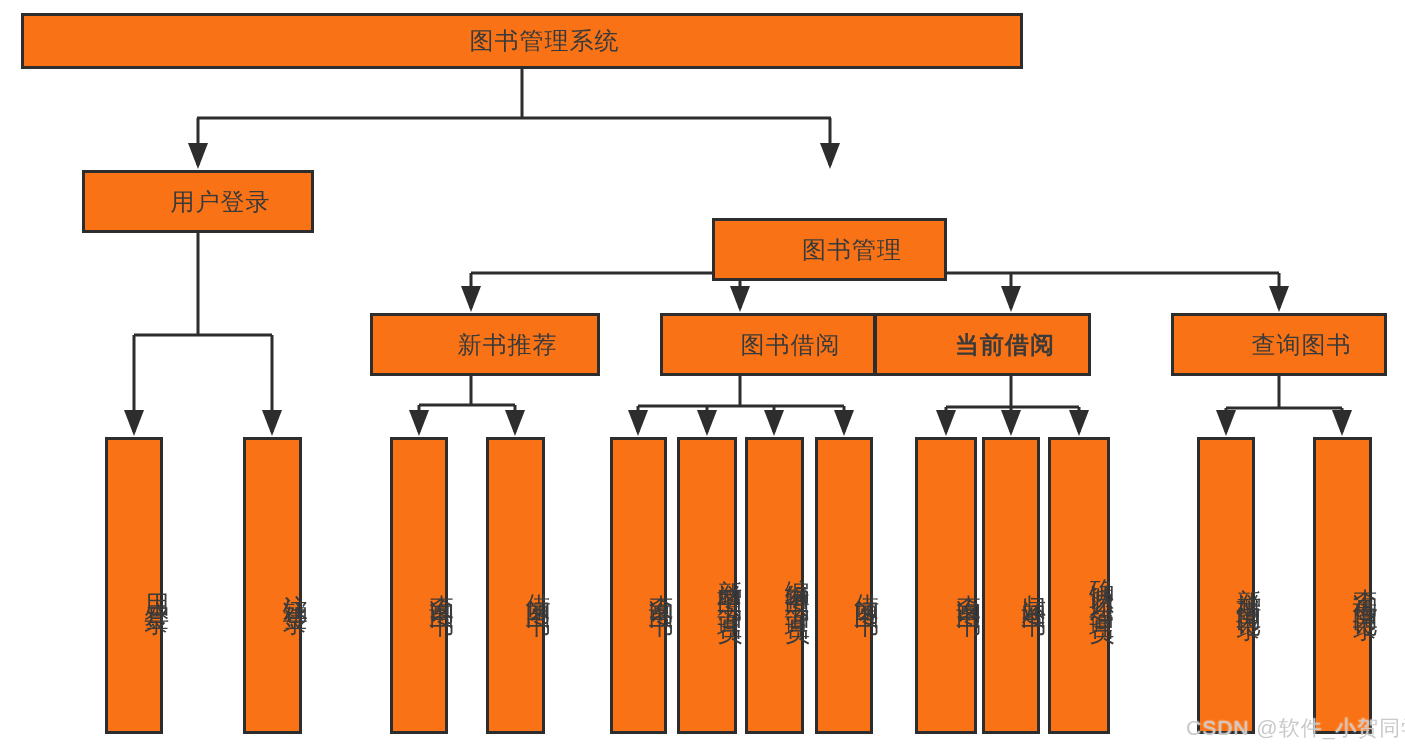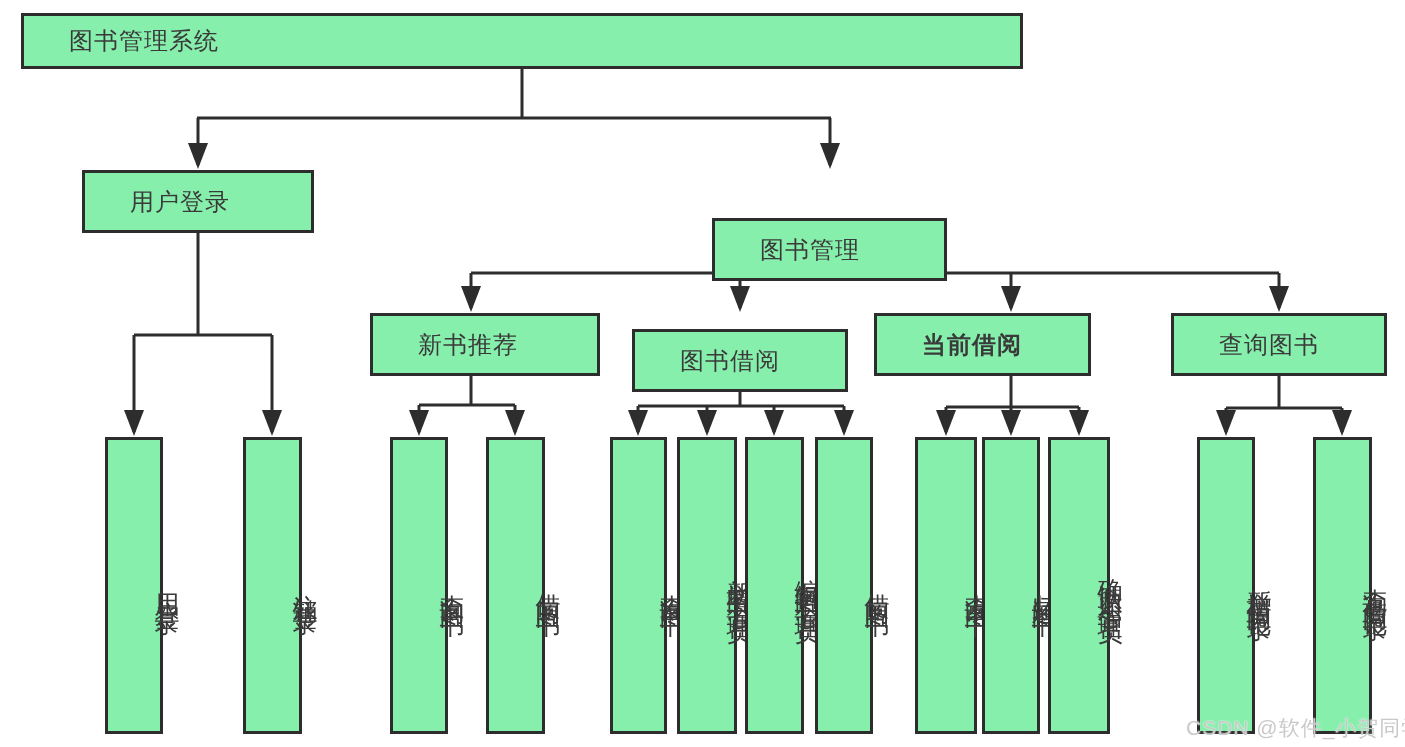--- a/index.html
+++ b/index.html
@@ -13,25 +13,25 @@
   }
   .wires {
     position: absolute;
     left: 0; top: 0;
     width: 1405px; height: 747px;
     z-index: 1;
   }
   .node {
     position: absolute;
     box-sizing: border-box;
-    background: #86efac;
+    background: #f97316;
     border: 3px solid #2d2d2d;
     display: flex;
     align-items: center;
-    justify-content: flex-start;
+    justify-content: center;
     color: #3a3a3a;
     z-index: 2;
     padding-left: 45px;
   }
   .node.h span {
     font-size: 24px;
     letter-spacing: 1px;
     white-space: nowrap;
   }
   .node.v span {
@@ -107,21 +107,21 @@
   <div class="node h" style="left:82px; top:170px; width:232px; height:63px;">
     <span>用户登录</span>
   </div>
   <div class="node h" style="left:712px; top:170px; width:235px; height:63px;margin-top:48px;">
     <span>图书管理</span>
   </div>
 
   <div class="node h" style="left:370px; top:313px; width:230px; height:63px;">
     <span>新书推荐</span>
   </div>
-  <div class="node h" style="left:632px; top:313px; width:216px; height:63px;margin-top:16px;">
+  <div class="node h" style="left:660px; top:313px; width:216px; height:63px;">
     <span>图书借阅</span>
   </div>
   <div class="node h" style="left:874px; top:313px; width:217px; height:63px;font-weight:bold;">
     <span>当前借阅</span>
   </div>
   <div class="node h" style="left:1171px; top:313px; width:216px; height:63px;">
     <span>查询图书</span>
   </div>
 
   <div class="node v" style="left:105px; top:437px; width:58px; height:297px;">

